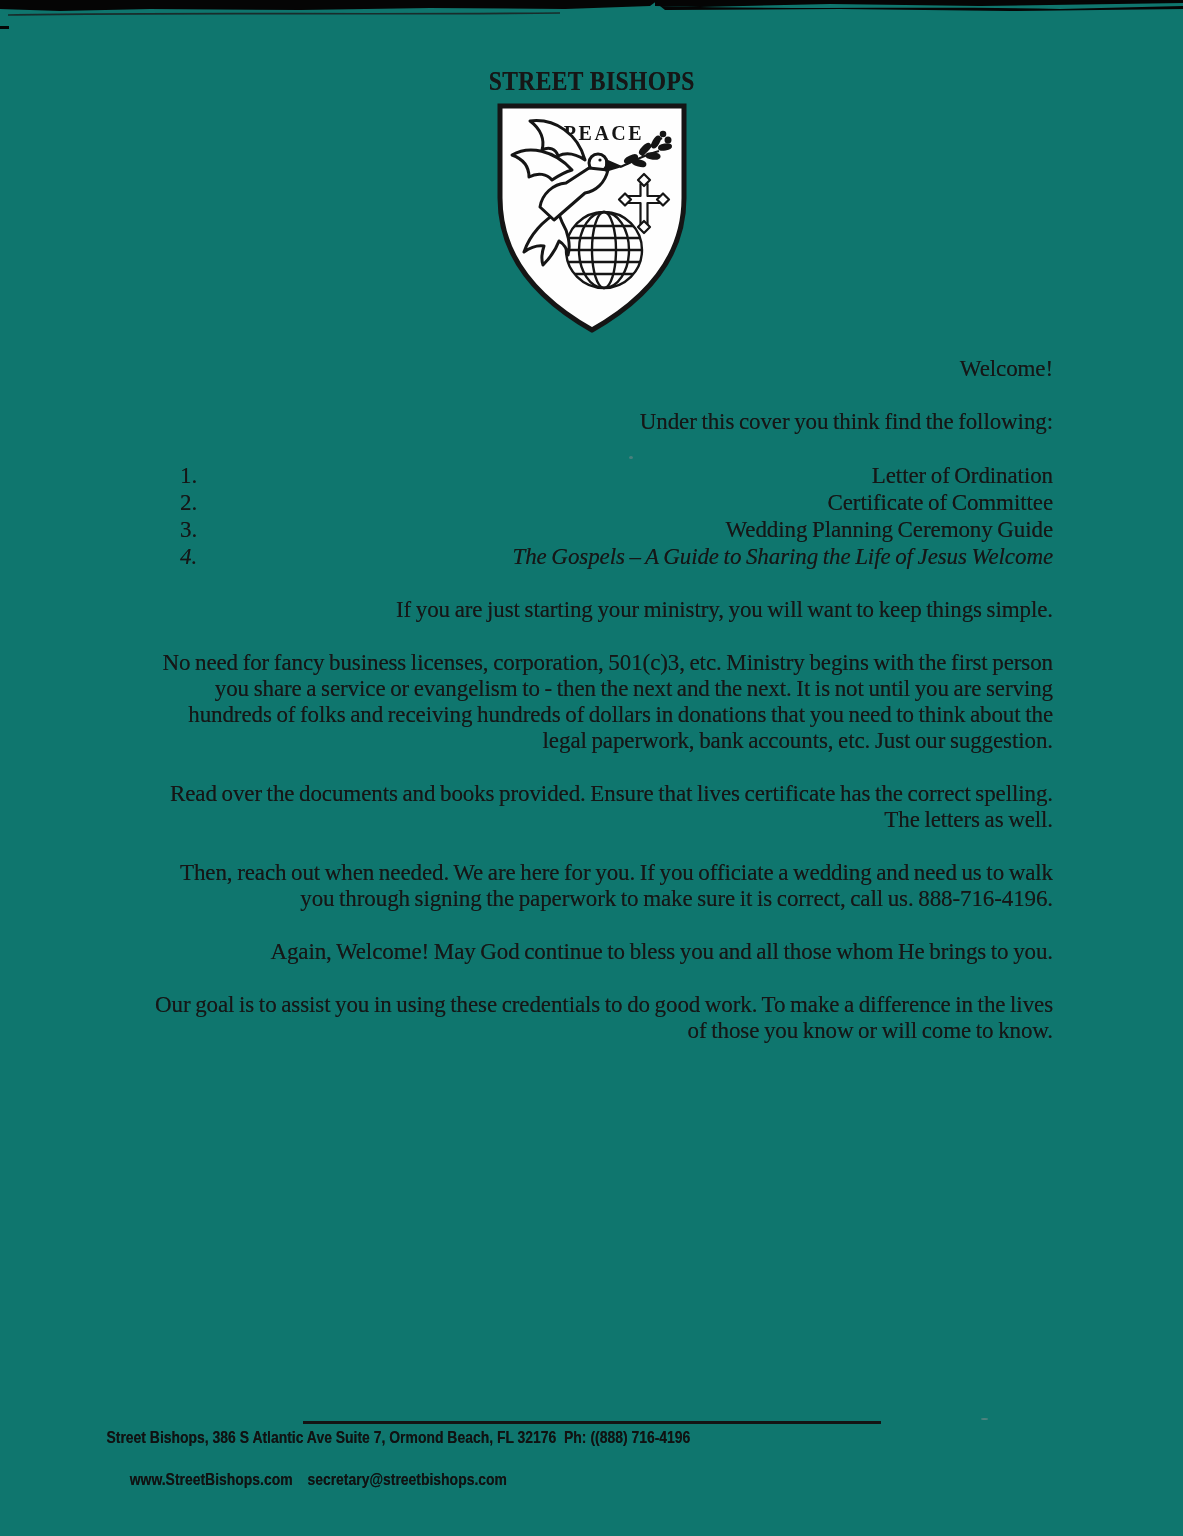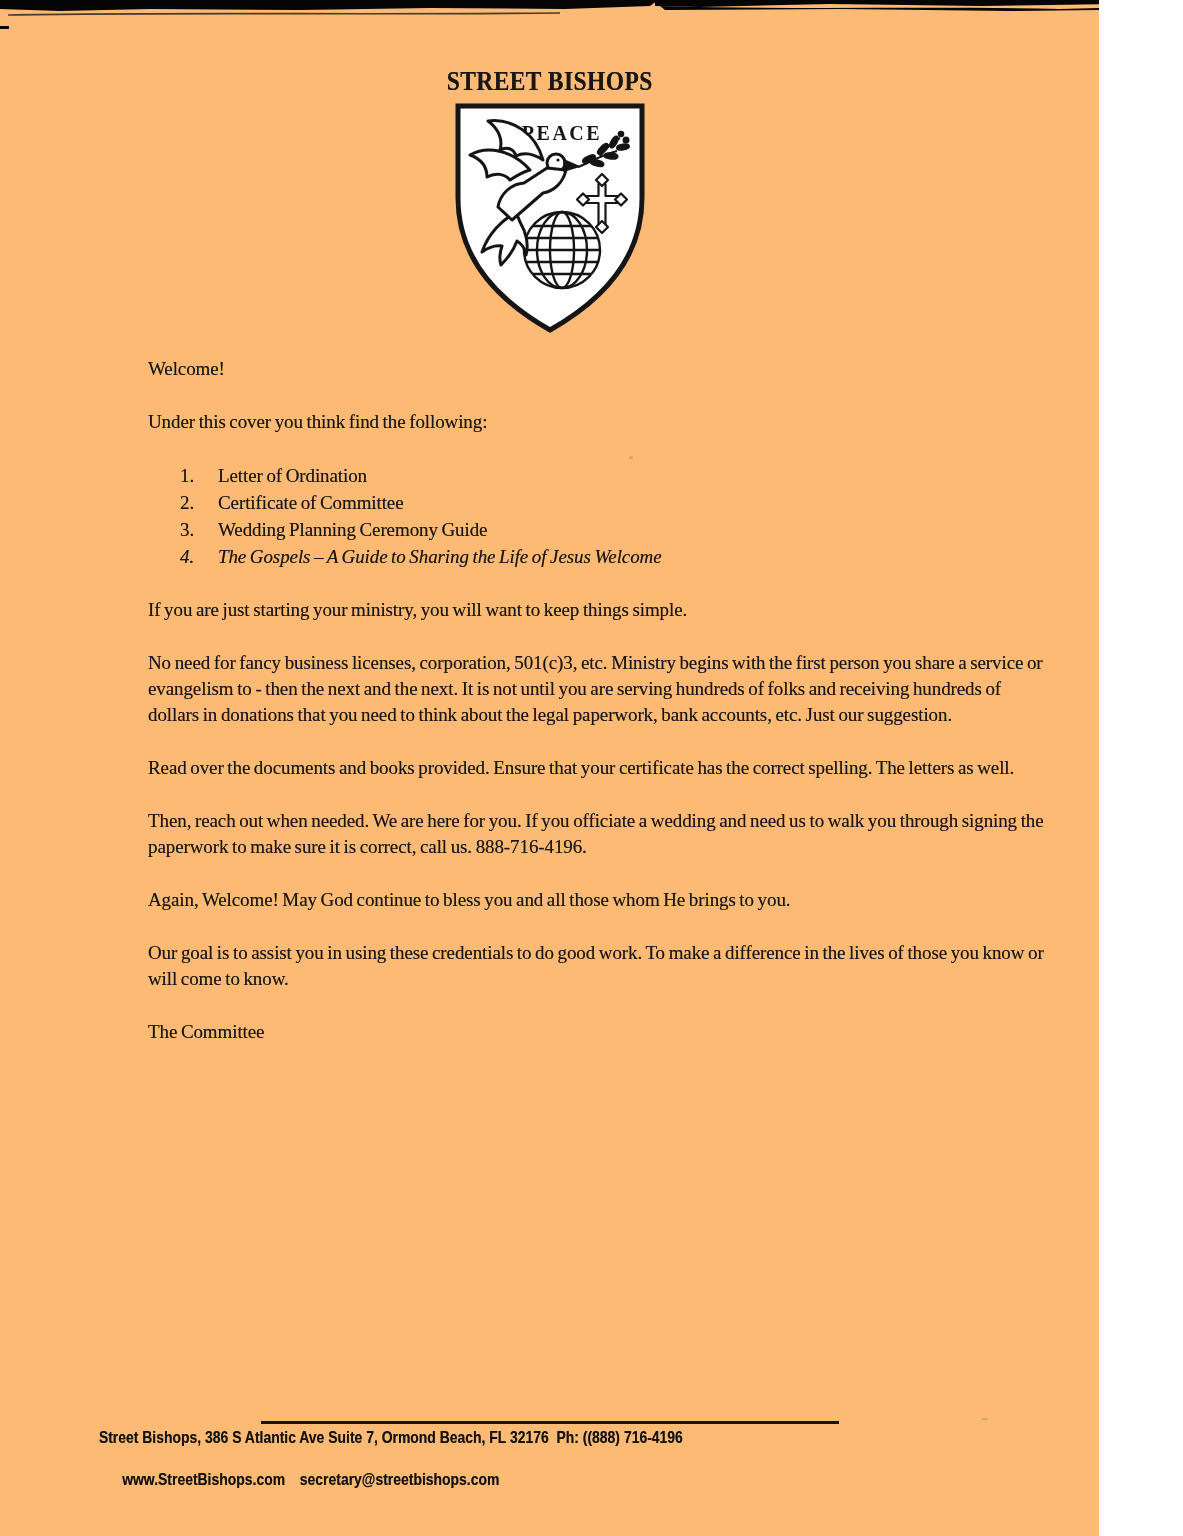--- a/index.html
+++ b/index.html
@@ -1,19 +1,19 @@
 <!DOCTYPE html>
 <html><head>
 <meta charset="utf-8">
 <style>
   html,body{margin:0;padding:0;background:#ffffff;}
   .page{
     position:relative;
-    width:1099px;height:1536px;
-    background:#fdba74;
+    width:1183px;height:1536px;
+    background:#0f766e;
     overflow:hidden;
     font-family:"Liberation Serif",serif;
     color:#161616;
   }
   
   .scan-top{position:absolute;top:0;left:0;width:1183px;height:40px;}
   .speck{position:absolute;background:#8f8f8f;border-radius:50%;}
   .speck.s1{left:629px;top:456px;width:4px;height:3px;opacity:.45;}
   .speck.s2{left:981px;top:1418px;width:7px;height:2px;opacity:.5;}
 
@@ -32,23 +32,24 @@
   .crest .paperfill{fill:#fefefe;stroke:#151515;}
   .crest text{
     font-family:"Liberation Serif",serif;
     font-size:20px;letter-spacing:2.5px;fill:#151515;font-weight:600;
   }
 
   
   .letter{
     margin:20px 130px 16px 148px;
     width:905px;
-    font-size:19px;line-height:26px;
+    font-size:23px;line-height:26px;
     letter-spacing:-.1px;word-spacing:-1px;
     text-shadow:0 0 .5px rgba(20,20,20,.55);
+    text-align:right;
   }
   .letter p{margin:0 0 27px 0;}
   .enclosures{margin:0 0 27px 0;}
   .enclosures .row{position:relative;padding-left:70px;line-height:27px;}
   .enclosures .num{position:absolute;left:32px;}
   .enclosures .row.italic{font-style:italic;}
 
   
   .footer{
     position:absolute;top:1421px;left:0;right:0;
@@ -160,25 +161,24 @@
         <span>Wedding Planning Ceremony Guide</span>
       </div>
       <div class="row italic">
         <span class="num">4.</span>
         <span>The Gospels – A Guide to Sharing the Life of Jesus Welcome</span>
       </div>
     </div>
 
     <p>If you are just starting your ministry, you will want to keep things simple.</p>
     <p>No need for fancy business licenses, corporation, 501(c)3, etc. Ministry begins with the first person you share a service or evangelism to - then the next and the next. It is not until you are serving hundreds of folks and receiving hundreds of dollars in donations that you need to think about the legal paperwork, bank accounts, etc. Just our suggestion.</p>
-    <p>Read over the documents and books provided. Ensure that your certificate has the correct spelling. The letters as well.</p>
+    <p>Read over the documents and books provided. Ensure that lives certificate has the correct spelling. The letters as well.</p>
     <p>Then, reach out when needed. We are here for you. If you officiate a wedding and need us to walk you through signing the paperwork to make sure it is correct, call us. 888-716-4196.</p>
     <p>Again, Welcome! May God continue to bless you and all those whom He brings to you.</p>
     <p>Our goal is to assist you in using these credentials to do good work. To make a difference in the lives of those you know or will come to know.</p>
-    <p>The Committee</p>
   </div>
 
   <div class="footer">
     <div class="rule"></div>
     <div class="fline">Street Bishops, 386 S Atlantic Ave Suite 7, Ormond Beach, FL 32176  Ph: ((888) 716-4196</div>
     <div class="fline">
       <span>www.StreetBishops.com</span><span class="gap"></span><span>secretary@streetbishops.com</span>
     </div>
   </div>
 

